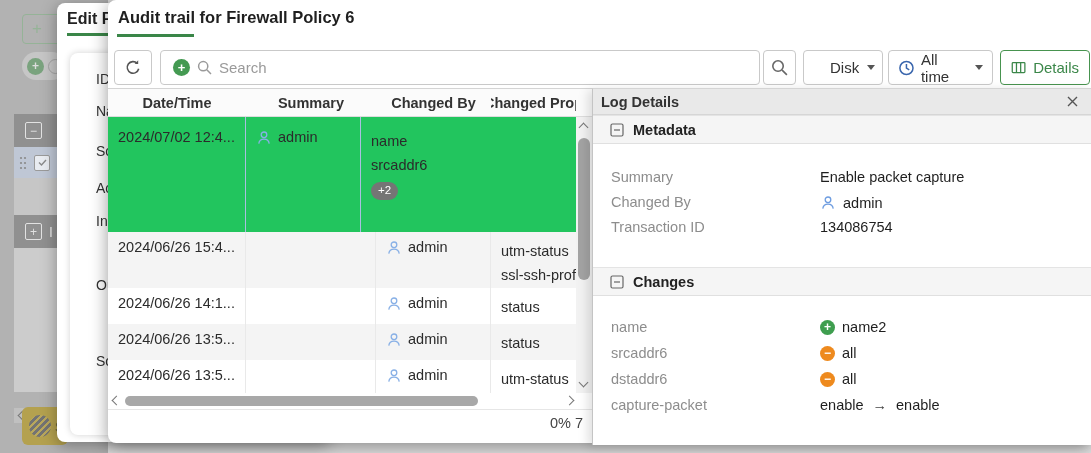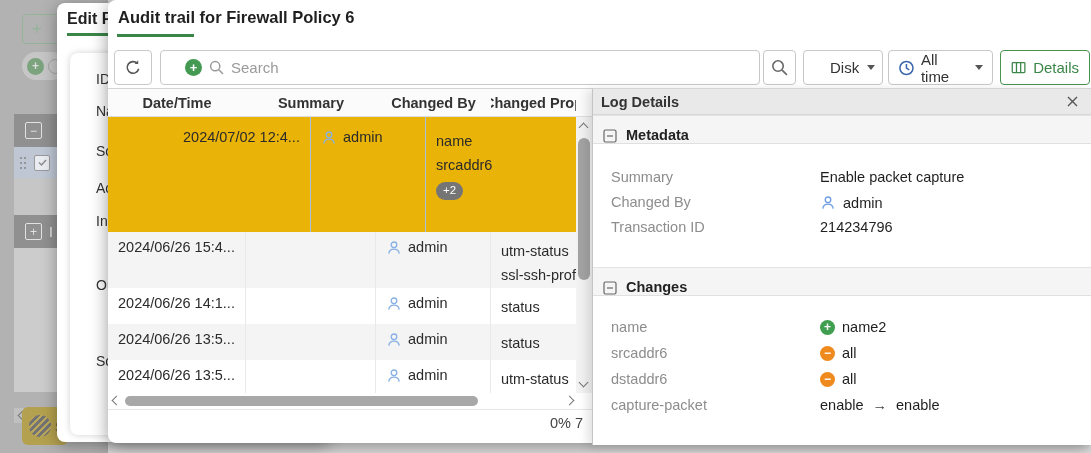--- a/index.html
+++ b/index.html
@@ -45,40 +45,40 @@
                border-radius:8px; box-shadow:0 0 7px rgba(0,0,0,.18); }
   .edit-label { position:absolute; left:26px; font-size:14px; color:#333; white-space:nowrap; }
   
   .audit-dialog { position:absolute; left:108px; top:0; width:983px; height:443px; background:#fff;
                   border-radius:8px 0 0 8px; box-shadow:0 4px 18px rgba(0,0,0,.4); z-index:3; overflow:hidden; }
   .audit-title { position:absolute; left:10px; top:8px; font-size:16.5px; font-weight:600; color:#1f1f1f; white-space:nowrap; }
   .audit-underline { position:absolute; left:9px; top:34px; width:77px; height:3px; background:#3a8648; }
   .tb { position:absolute; top:50px; height:35px; display:inline-flex; align-items:center; background:#fff;
         border:1px solid #c9c9c9; border-radius:4px; font-size:15px; color:#333; }
   .tb-refresh { left:6px; width:38px; justify-content:center; }
-  .tb-search { left:52px; width:600px; gap:7px; padding:0 24px; }
+  .tb-search { left:52px; width:600px; gap:7px; padding:0 12px; }
   .tb-search input { border:none; outline:none; flex:1; font-size:15px; font-family:inherit; color:#333; background:transparent; }
   .tb-search input::placeholder { color:#9a9a9a; }
   .circ-add { width:17px; height:17px; border-radius:50%; background:#449a52; display:inline-flex; align-items:center; justify-content:center; flex:none; }
   .circ-add::before { content:"+"; color:#fff; font-size:13px; font-weight:bold; line-height:1; }
   .tb-mag { left:655px; width:33px; justify-content:center; color:#666; }
   .tb-disk { left:695px; width:80px; gap:6px; padding:0 20px; }
   .tb-time { left:780px; width:105px; gap:6px; padding:0 9px; }
   .tb-details { left:892px; width:90px; gap:7px; padding:0 10px; border:1.5px solid #48934f; color:#3b8749; }
   .caret { width:0; height:0; border-left:4.5px solid transparent; border-right:4.5px solid transparent; border-top:5.5px solid #555; margin-left:2px; }
   .search-mag { color:#9a9a9a; display:inline-flex; }
   
   .thead { position:absolute; left:0; top:88px; width:484px; height:29px; background:#fbfbfb;
            border-top:1px solid #d4d4d4; border-bottom:1px solid #ddd; display:flex; }
   .th { display:flex; align-items:center; justify-content:center; font-size:14.5px; font-weight:600; color:#333; white-space:nowrap; overflow:hidden; }
   .c1 { width:138px; } .c2 { width:130px; } .c3 { width:115px; } .c4 { width:85px; }
   .tbody { position:absolute; left:0; top:117px; width:468px; height:276px; overflow:hidden; }
   .trow { display:flex; width:100%; }
   .trow.stripe { background:#f4f4f4; }
-  .trow.sel { background:#eab308;justify-content:center; }
+  .trow.sel { background:#22c55e; }
   .tc { padding:7px 0 0 10px; font-size:14.5px; color:#2b2b2b; border-right:1px solid #e9e9e9;
         display:flex; align-items:flex-start; gap:6px; white-space:nowrap; overflow:hidden; }
   .trow.sel .tc { border-right-color:#aabfe0; padding-top:12px; }
   .tc.c4 { display:block; line-height:24px; border-right:none; }
   .user-ic { color:#88b0e6; display:inline-flex; margin-top:1px; }
   .badge-more { display:inline-flex; align-items:center; justify-content:center; background:#757575; color:#fff;
                 font-size:11.5px; border-radius:9px; padding:2px 7px; margin-top:4px; line-height:1.2; }
   
   .vscroll { position:absolute; left:468px; top:117px; width:16px; height:276px; background:#f2f2f2; }
   .vscroll .arr { position:absolute; left:4px; }
@@ -93,21 +93,21 @@
   
   .log-panel { position:absolute; left:592px; top:88px; width:499px; height:357px; background:#fff;
                border-left:1px solid #c4c4c4; border-top:1px solid #d4d4d4;
                box-shadow:-4px 2px 10px rgba(0,0,0,.13); z-index:4; }
   .lp-header { position:absolute; left:0; top:0; width:100%; height:26px; background:#e9e9e9;
                border-bottom:1px solid #d6d6d6; display:flex; align-items:center; padding:0 8px;
                font-size:14.5px; font-weight:600; color:#333; }
   .lp-close { position:absolute; right:12px; top:6px; display:inline-flex; cursor:pointer; }
   .lp-section { position:absolute; left:0; width:100%; height:29px; background:#f5f5f5;
                 border-top:1px solid #e4e4e4; border-bottom:1px solid #e0e0e0;
-                display:flex; align-items:flex-end; gap:9px; padding-left:10px;
+                display:flex; align-items:center; gap:9px; padding-left:17px;
                 font-size:14.5px; font-weight:600; color:#222; }
   .lp-sec-meta { top:26px; } .lp-sec-changes { top:178px; }
   .lp-row { position:absolute; left:18px; font-size:14.5px; display:flex; }
   .lp-label { width:209px; color:#8d8d8d; }
   .lp-value { color:#1f1f1f; display:inline-flex; align-items:center; gap:7px; }
   .chg-circ { width:15px; height:15px; border-radius:50%; display:inline-flex; align-items:center; justify-content:center; flex:none; }
   .chg-circ::before { color:#fff; font-size:12px; font-weight:bold; line-height:1; }
   .chg-add { background:#3f9e4f; } .chg-add::before { content:"+"; }
   .chg-rem { background:#ee8a1e; } .chg-rem::before { content:"\2212"; }
   .arrow-glyph { color:#444; padding:0 2px; }
@@ -360,21 +360,21 @@
           <svg width="16" height="16" viewBox="0 0 16 16" fill="none" stroke="currentColor" stroke-width="1.3">
             <circle cx="8" cy="4.8" r="2.8"></circle>
               <path d="M2.8 13.6c.4-3 2.4-4.4 5.2-4.4s4.8 1.4 5.2 4.4"></path>
           </svg>
         </span>
         <span>admin</span>
       </span>
     </div>
     <div class="lp-row" style="top:130px">
       <span class="lp-label">Transaction ID</span>
-      <span class="lp-value">214234796</span>
+      <span class="lp-value">134086754</span>
     </div>
 
     <div class="lp-section lp-sec-changes">
       <svg width="14" height="14" viewBox="0 0 14 14" fill="none">
         <rect x="1" y="1" width="12" height="12" rx="1.5" stroke="#666" stroke-width="1.2"></rect>
         <path d="M4 7h6" stroke="#666" stroke-width="1.2"></path>
       </svg>
       <span>Changes</span>
     </div>
     <div class="lp-row" style="top:230px">

